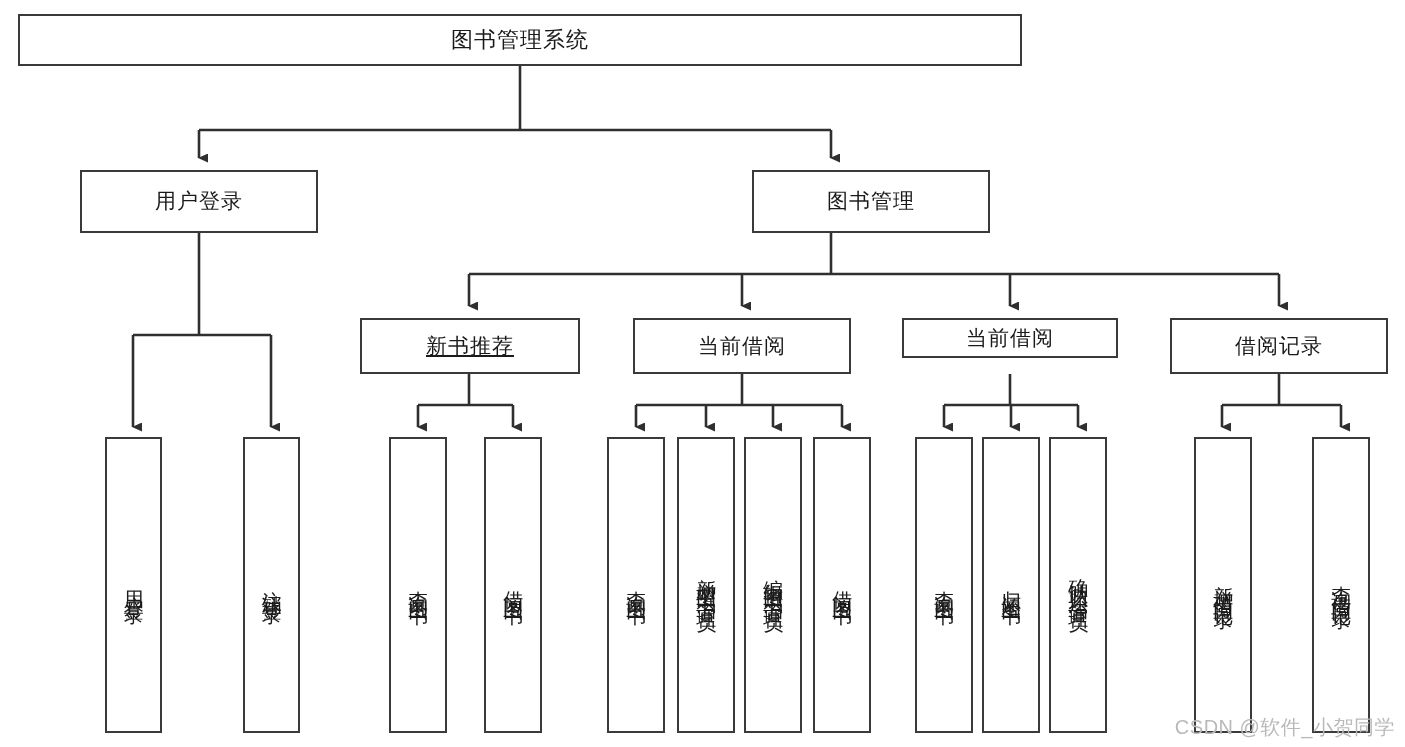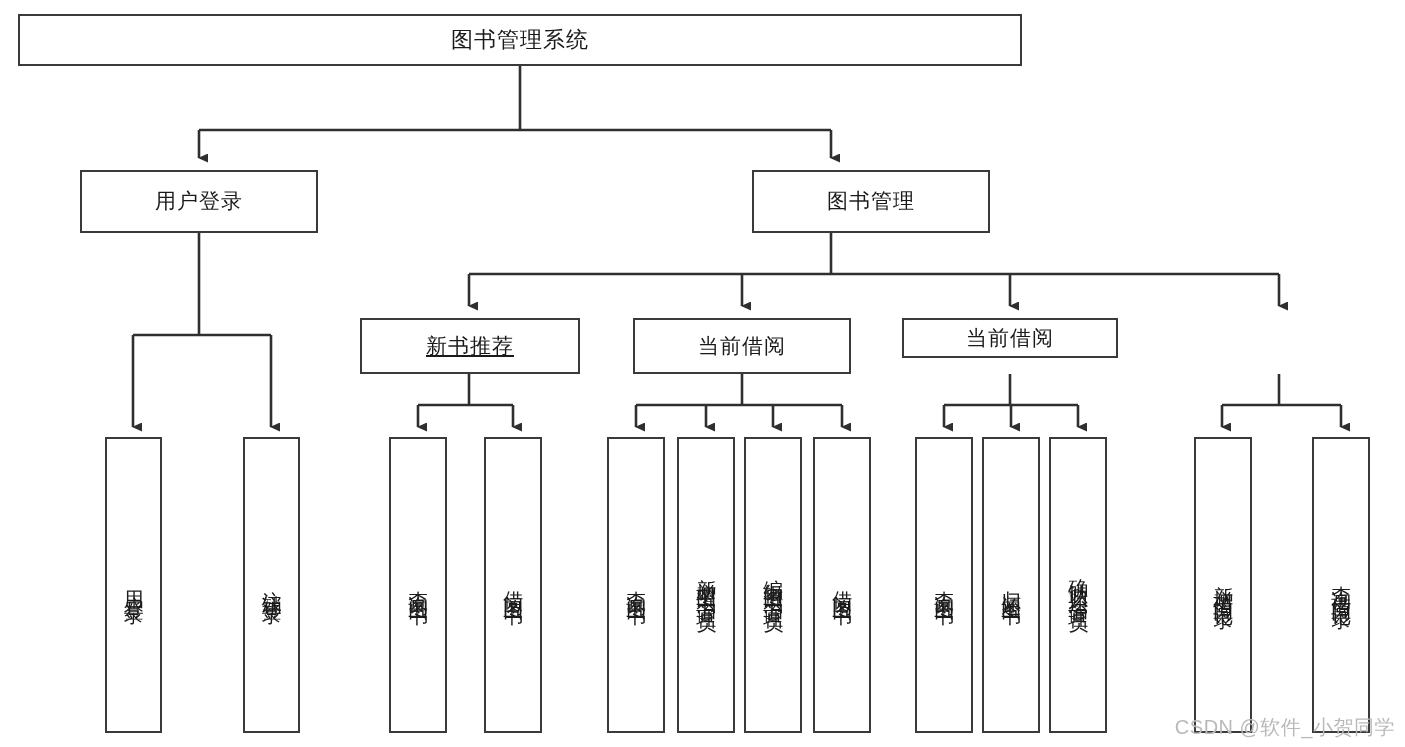--- a/index.html
+++ b/index.html
@@ -130,20 +130,23 @@
 
   <div class="node h" style="left:360px;top:318px;width:220px;height:56px;text-decoration:underline;">
     <span>新书推荐</span>
   </div>
   <div class="node h" style="left:633px;top:318px;width:218px;height:56px;">
     <span>当前借阅</span>
   </div>
   <div class="node h" style="left:902px;top:318px;width:216px;height:40px;">
     <span>当前借阅</span>
   </div>
+  <div class="node h" style="left:1170px;top:318px;width:218px;height:56px;">
+    <span>借阅记录</span>
+  </div>
 
   <div class="node v" style="left:105px;top:437px;width:57px;height:296px;">
     <span class="vtext">用户登录</span>
   </div>
   <div class="node v" style="left:243px;top:437px;width:57px;height:296px;">
     <span class="vtext">注销登录</span>
   </div>
 
   <div class="node v" style="left:389px;top:437px;width:58px;height:296px;">
     <span class="vtext">查询图书</span>

